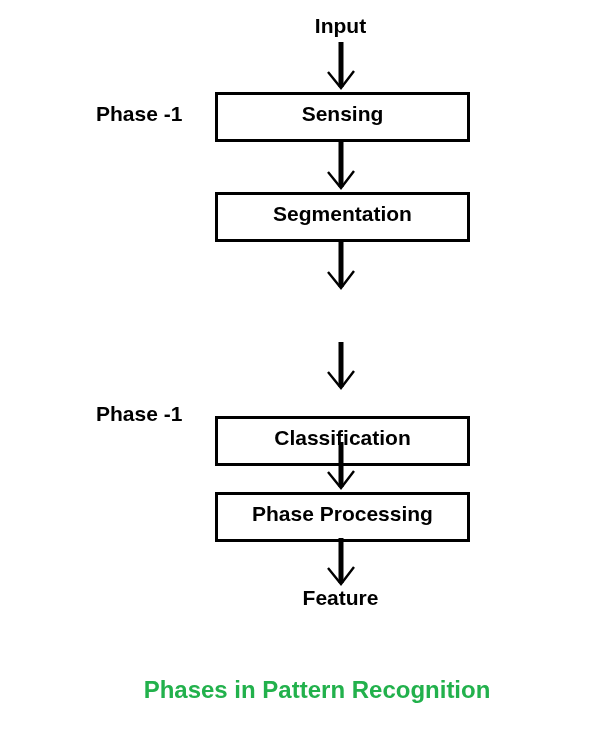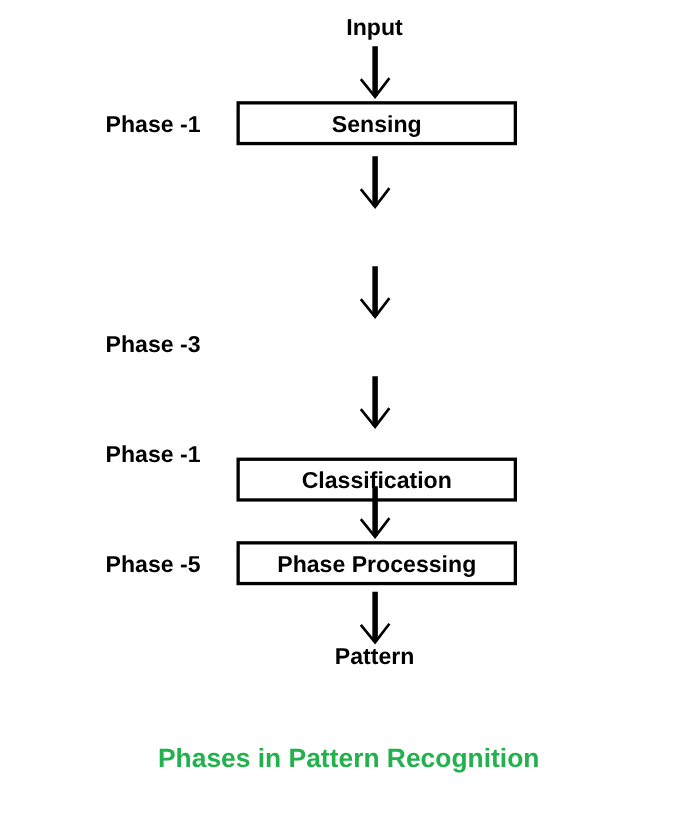--- a/index.html
+++ b/index.html
@@ -19,21 +19,21 @@
     text-align: center;
     font-size: 21px;
     font-weight: bold;
     line-height: 24px;
     color: #000000;
   }
   .flow-box {
     position: absolute;
     left: 215px;
     width: 255px;
-    height: 40px;
+    height: 50px;
     box-sizing: border-box;
     border: 3px solid #000000;
     background: #ffffff;
     text-align: center;
     line-height: 37px;
     font-size: 21px;
     font-weight: bold;
     color: #000000;
   }
   .phase-label {
@@ -81,46 +81,45 @@
   </svg>
 
   <div class="phase-label" style="top:102px;">Phase -1</div>
   <div class="flow-box" style="top:92px;">Sensing</div>
 
   <svg class="arrow" style="top:141px;" viewBox="0 0 30 50">
     <line x1="15" y1="1" x2="15" y2="46" stroke="#000000" stroke-width="5"></line>
     <polyline points="2,31 15,47 28,30" fill="none" stroke="#000000" stroke-width="2.4"></polyline>
   </svg>
 
+  <div class="flow-box" style="top:192px;">Segmentation</div>
 
   <svg class="arrow" style="top:241px;" viewBox="0 0 30 50">
     <line x1="15" y1="1" x2="15" y2="46" stroke="#000000" stroke-width="5"></line>
     <polyline points="2,31 15,47 28,30" fill="none" stroke="#000000" stroke-width="2.4"></polyline>
   </svg>
 
-  <div class="phase-label" style="top:302px;">Phase -3</div>
 
   <svg class="arrow" style="top:341px;" viewBox="0 0 30 50">
     <line x1="15" y1="1" x2="15" y2="46" stroke="#000000" stroke-width="5"></line>
     <polyline points="2,31 15,47 28,30" fill="none" stroke="#000000" stroke-width="2.4"></polyline>
   </svg>
 
   <div class="phase-label" style="top:402px;">Phase -1</div>
   <div class="flow-box" style="top:388px;margin-top:28px;">Classification</div>
 
   <svg class="arrow" style="top:441px;" viewBox="0 0 30 50">
     <line x1="15" y1="1" x2="15" y2="46" stroke="#000000" stroke-width="5"></line>
     <polyline points="2,31 15,47 28,30" fill="none" stroke="#000000" stroke-width="2.4"></polyline>
   </svg>
 
-  <div class="phase-label" style="top:502px;">Phase -5</div>
   <div class="flow-box" style="top:492px;">Phase Processing</div>
 
   <svg class="arrow" style="top:537px;" viewBox="0 0 30 50">
     <line x1="15" y1="1" x2="15" y2="46" stroke="#000000" stroke-width="5"></line>
     <polyline points="2,31 15,47 28,30" fill="none" stroke="#000000" stroke-width="2.4"></polyline>
   </svg>
 
-  <div class="endpoint" style="top:586px;">Pattern</div>
+  <div class="endpoint" style="top:586px;">Feature</div>
 
   <div class="diagram-title">Phases in Pattern Recognition</div>
 
 </div>
 
 </body></html>

